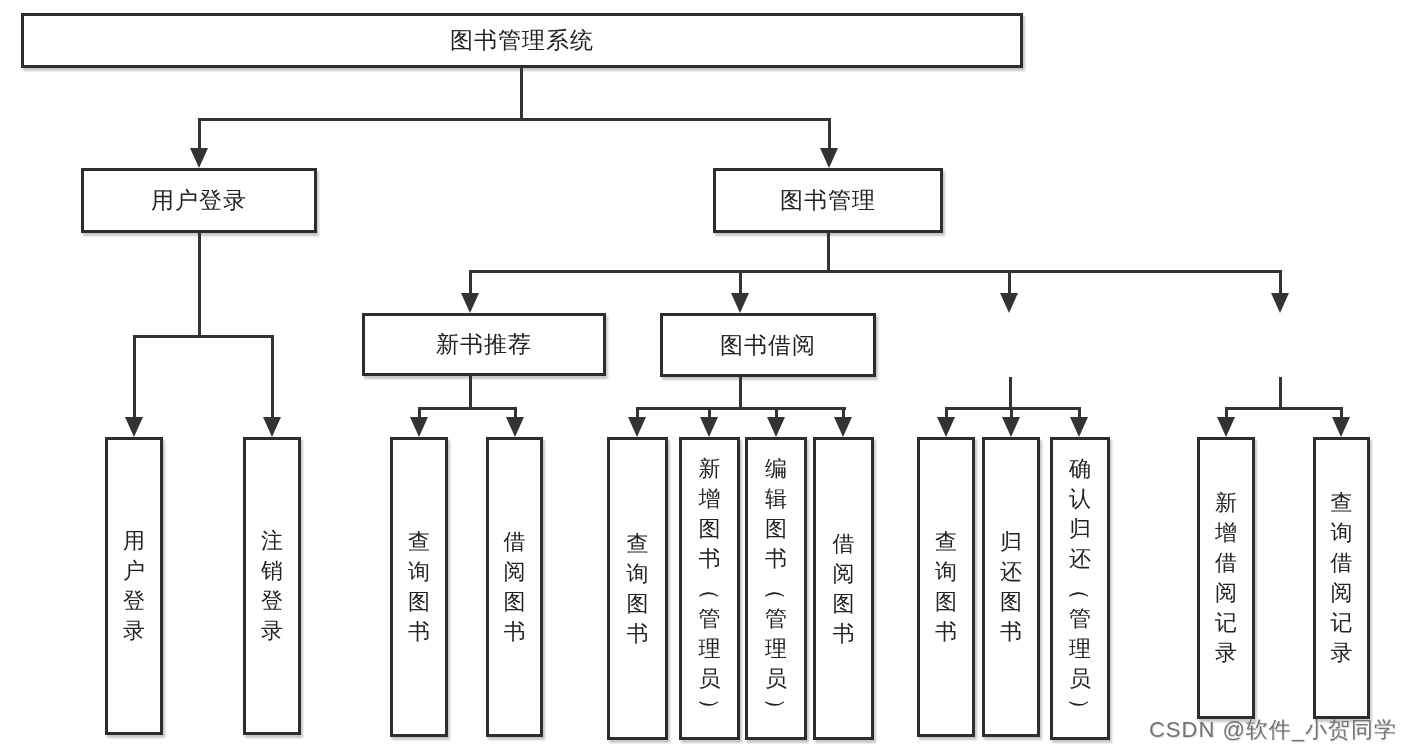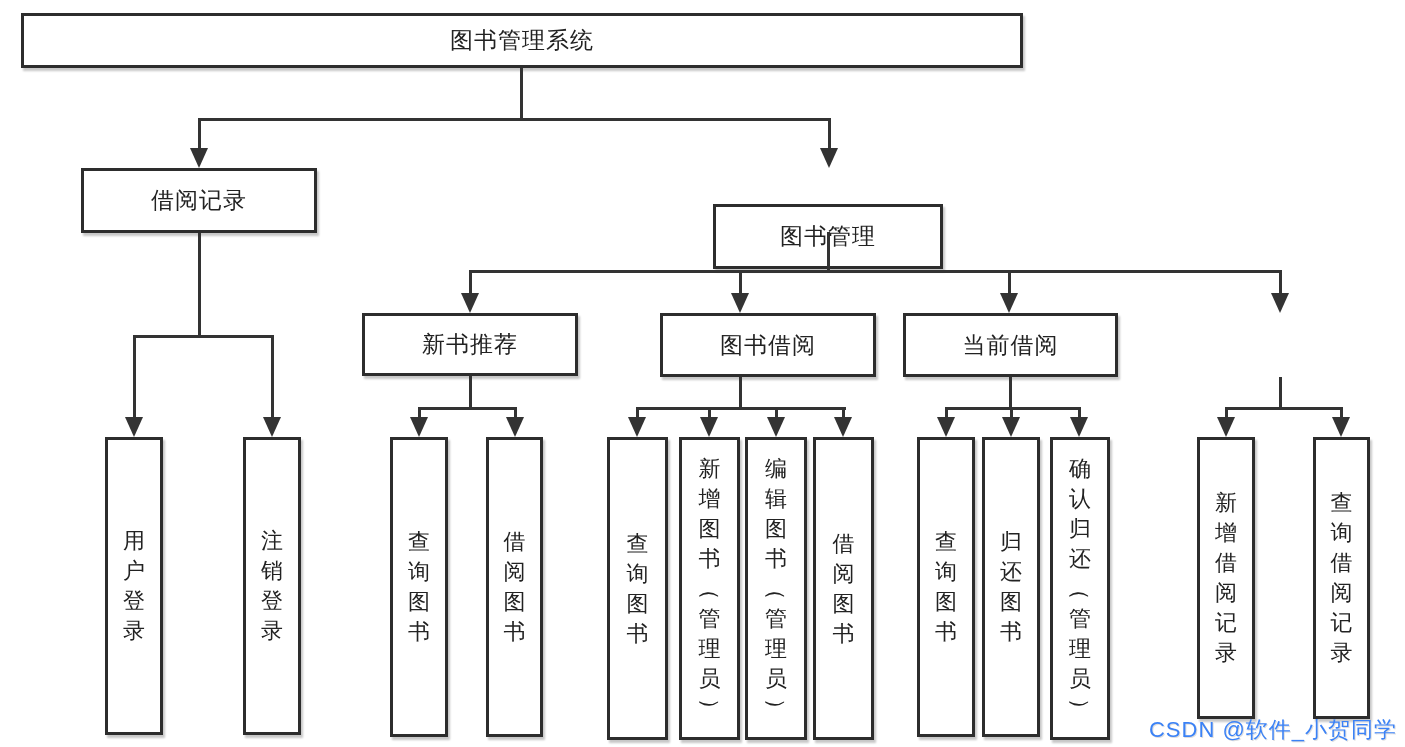--- a/index.html
+++ b/index.html
@@ -18,48 +18,45 @@
   .vchar{display:block;height:30px;line-height:30px;font-size:22px;text-align:center;}
   .vchar.rot{transform:rotate(90deg);}
   .line{position:absolute;background:#333333;}
   .arrow{
     position:absolute;width:0;height:0;
     border-left:9px solid transparent;border-right:9px solid transparent;
     border-top:20px solid #333333;
   }
   .watermark{
     position:absolute;top:715px;right:8px;z-index:5;
-    font-size:22px;color:#3b82f6;letter-spacing:1px;
+    font-size:22px;color:#737373;letter-spacing:1px;
     text-shadow:1px 1px 0 #dedede;
   }
 </style>
 </head>
 <body>
 
 <div id="canvas">
 
   <div class="box" style="left:21px;top:13px;width:1002px;height:55px;">
     <span>图书管理系统</span>
   </div>
 
   <div class="box" style="left:81px;top:168px;width:236px;height:65px;">
-    <span>借阅记录</span>
-  </div>
-  <div class="box" style="left:713px;top:168px;width:230px;height:65px;margin-top:36px;">
+    <span>用户登录</span>
+  </div>
+  <div class="box" style="left:713px;top:168px;width:230px;height:65px;">
     <span>图书管理</span>
   </div>
 
-  <div class="box" style="left:362px;top:313px;width:216px;height:63px;">
+  <div class="box" style="left:362px;top:313px;width:244px;height:63px;">
     <span>新书推荐</span>
   </div>
   <div class="box" style="left:632px;top:313px;width:216px;height:64px;margin-left:28px;">
     <span>图书借阅</span>
-  </div>
-  <div class="box" style="left:903px;top:313px;width:215px;height:64px;">
-    <span>当前借阅</span>
   </div>
 
   <div class="box vbox" style="left:105px;top:437px;width:58px;height:298px;">
     <span class="vlabel">
         <span class="vchar">用</span>
         <span class="vchar">户</span>
         <span class="vchar">登</span>
         <span class="vchar">录</span>
       </span>
   </div>

